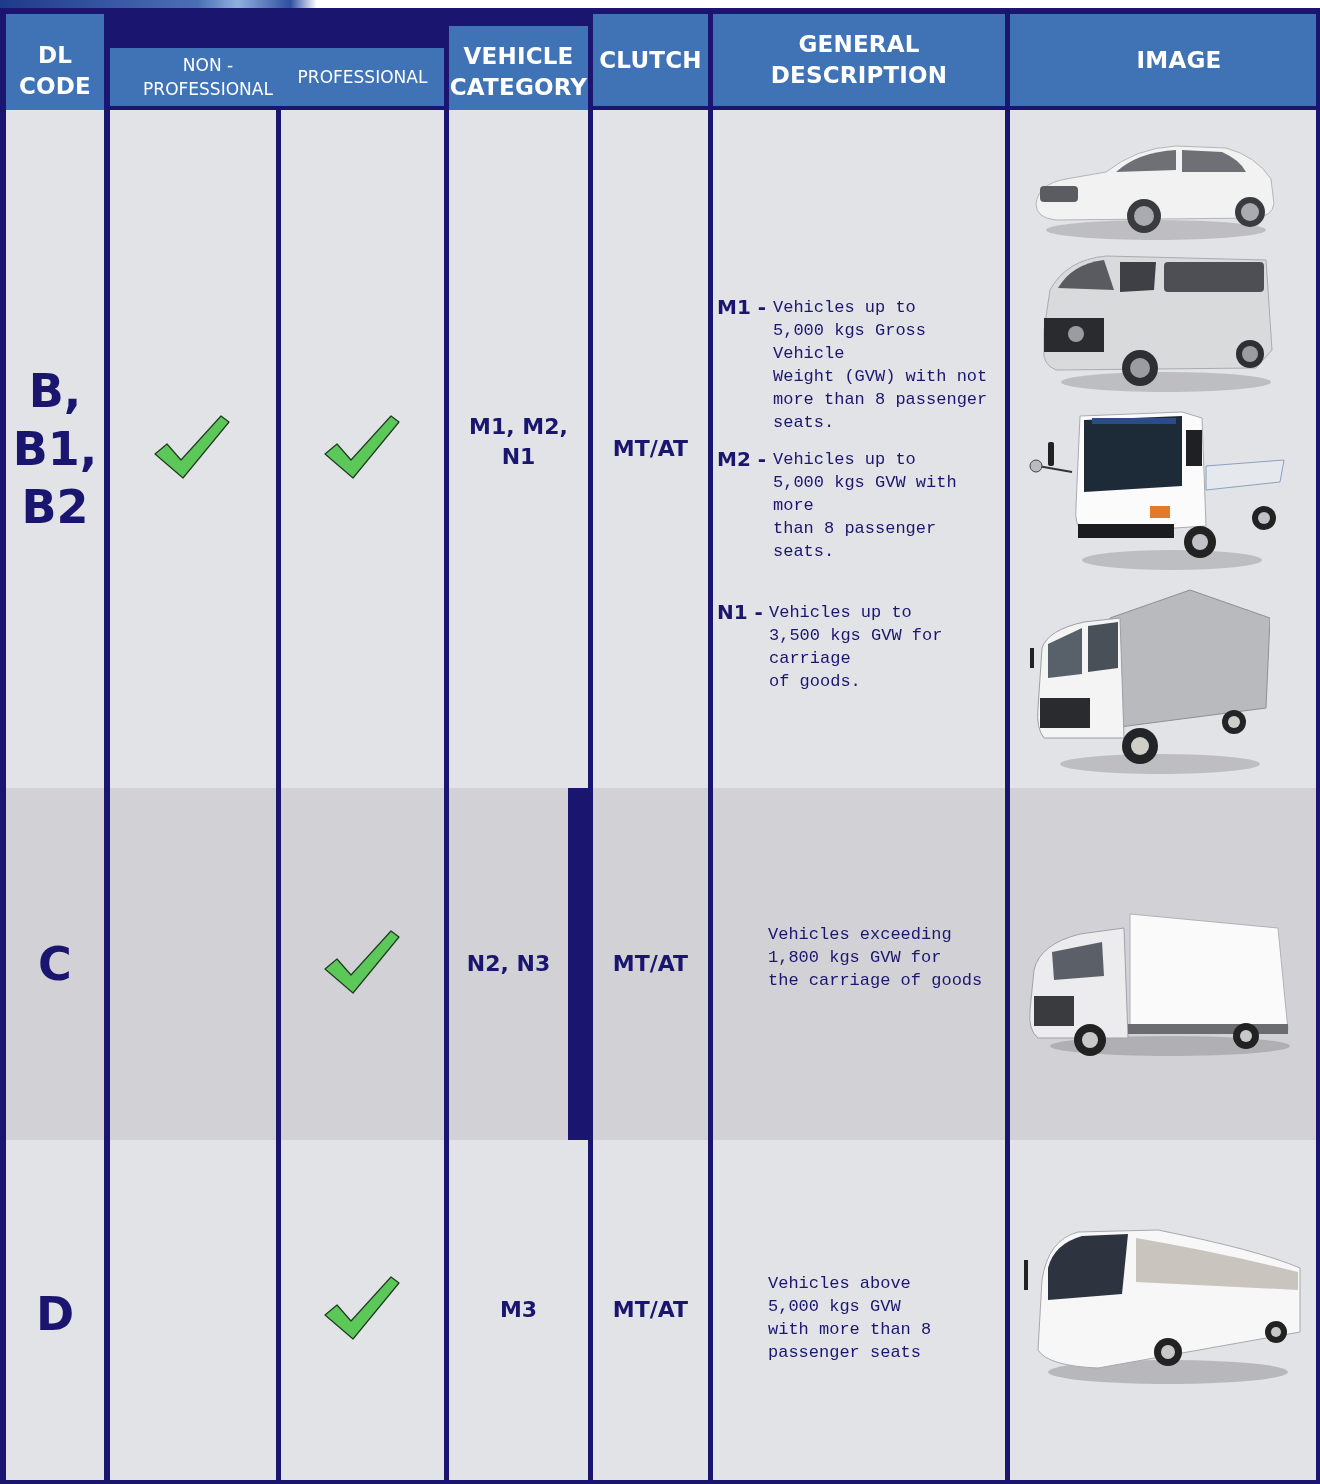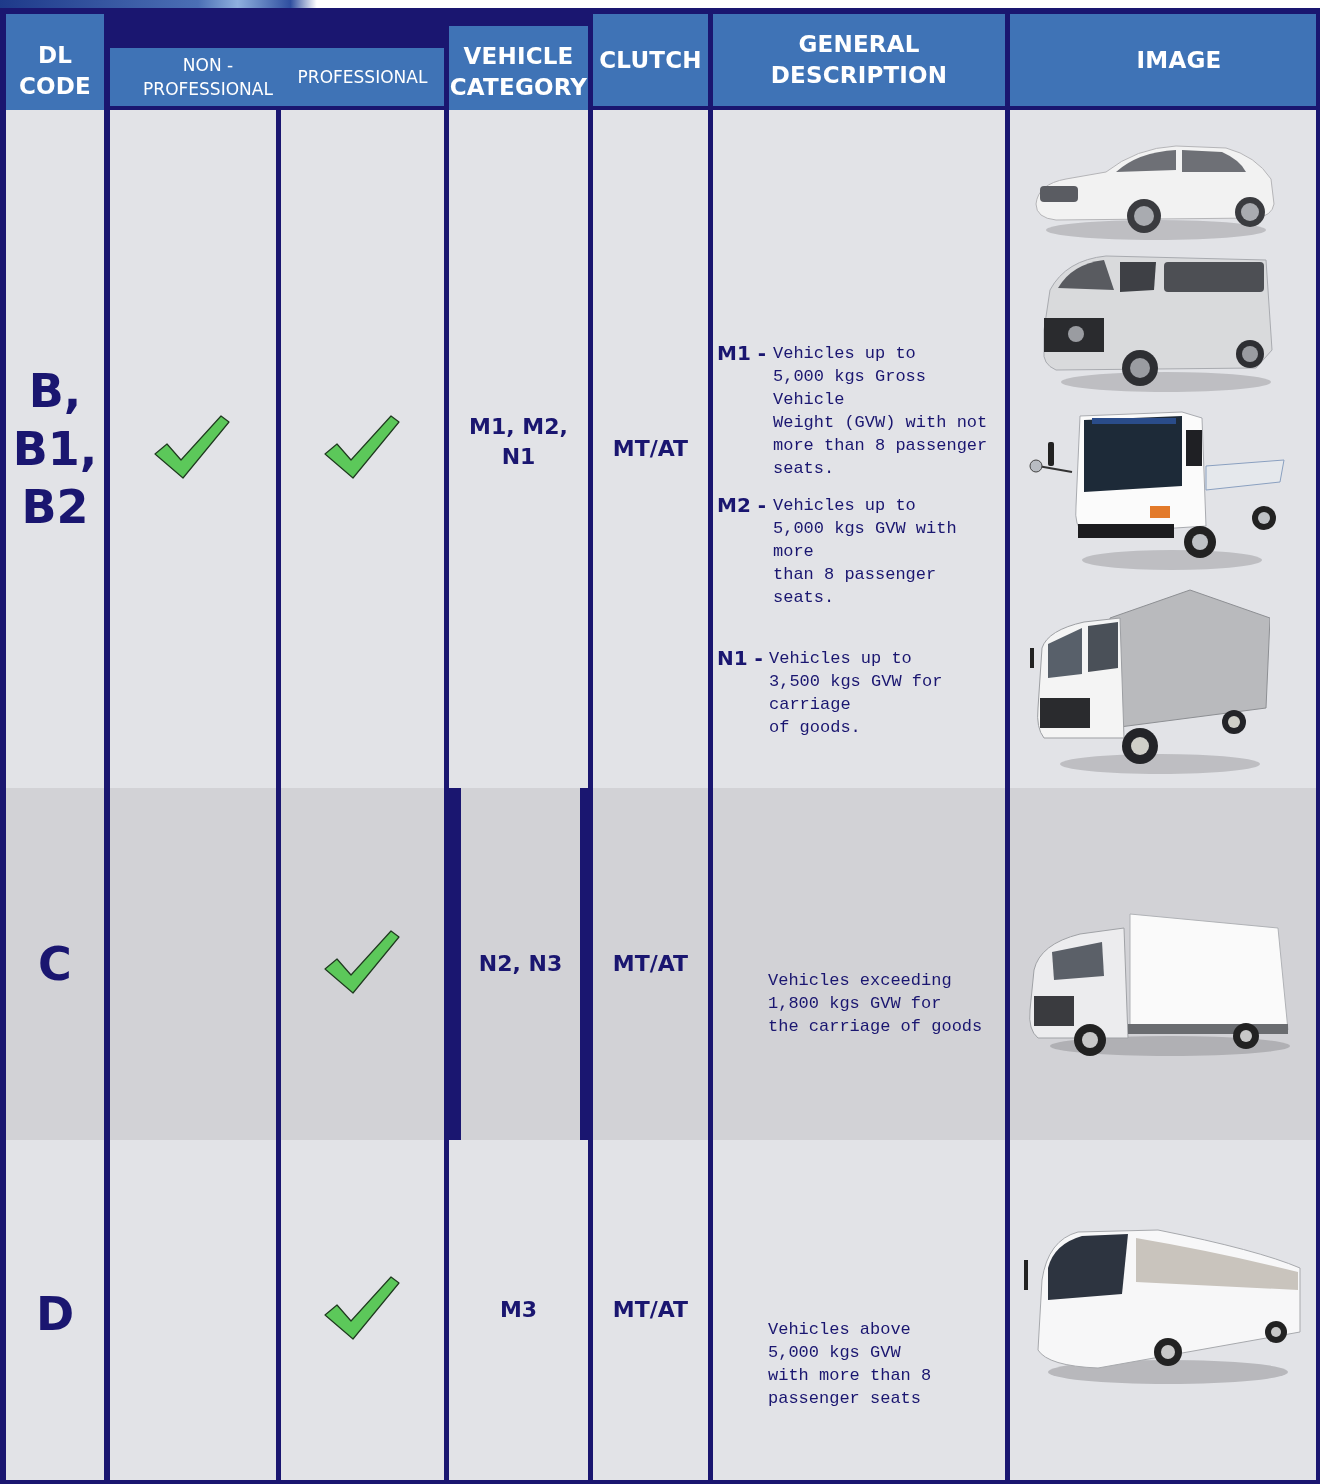--- a/index.html
+++ b/index.html
@@ -20,21 +20,21 @@
   .cell { position: absolute; box-sizing: border-box; display: flex; align-items: center; justify-content: center; text-align: center; }
   .hdr { background: #3f73b6; color: #ffffff; font-weight: bold; font-family: "DejaVu Sans", sans-serif; }
   .hdr-big { font-size: 23px; line-height: 31px; letter-spacing: 0.2px; }
   .hdr-small { font-size: 17px; line-height: 24px; font-weight: normal; }
   .body-light { background: #e2e3e7; }
   .body-dark { background: #d2d2d6; }
   .code { color: #1a1670; font-weight: bold; font-size: 46px; line-height: 58px; }
   .cat { color: #1a1670; font-weight: bold; font-size: 22px; line-height: 30px; }
   .desc { color: #1a1670; font-size: 17px; line-height: 23px; text-align: left; }
   .check svg { width: 80px; height: 66px; }
-  .desc-block { position: absolute; margin-top: 46px; }
+  .desc-block { position: absolute; }
   .desc-item { display: flex; align-items: flex-start; margin-bottom: 14px; }
   .desc-key { font-weight: bold; font-size: 20px; min-width: 56px; white-space: nowrap; }
   .desc-text { white-space: pre-line; font-family: Liberation Mono, monospace; }
   .vehicle { position: absolute; }
 </style>
 </head>
 <body>
 
 <div class="topstrip"></div>
 
@@ -175,21 +175,21 @@
   <div>
     <div class="cell body-dark code" style="left:6px; top:780px; width:98px; height:352px;">C</div>
     <div class="cell body-dark" style="left:110px; top:780px; width:166px; height:352px;"></div>
     <div class="cell body-dark check" style="left:281px; top:780px; width:163px; height:352px;">
       <span>
         <svg viewBox="0 0 80 66">
             <path d="M2 40 L14 30 L28 46 L68 2 L76 8 L30 64 Z" fill="#5cc85a" stroke="#1f3a1f" stroke-width="1.2" stroke-linejoin="round"></path>
           </svg>
       </span>
     </div>
-    <div class="cell body-dark cat" style="left:449px; top:780px; width:119px; height:352px;margin-left:12px;">N2, N3</div>
+    <div class="cell body-dark cat" style="left:449px; top:780px; width:119px; height:352px;">N2, N3</div>
     <div class="cell body-dark cat" style="left:593px; top:780px; width:115px; height:352px;">MT/AT</div>
     <div class="cell body-dark" style="left:713px; top:780px; width:292px; height:352px;">
       <div class="desc-block desc desc-text" style="left:55px; top:135px;">Vehicles exceeding
 1,800 kgs GVW for
 the carriage of goods</div>
     </div>
     <div class="cell body-dark" style="left:1010px; top:780px; width:306px; height:352px;">
       <svg class="vehicle" style="left:10px; top:112px;" width="280" height="160" viewBox="0 0 280 160">
         <ellipse cx="150" cy="146" rx="120" ry="10" fill="#8e8e92" opacity="0.5"></ellipse>
         <path d="M110 14 L258 28 L268 130 L110 130 Z" fill="#fafafa" stroke="#b0b2b6"></path>

